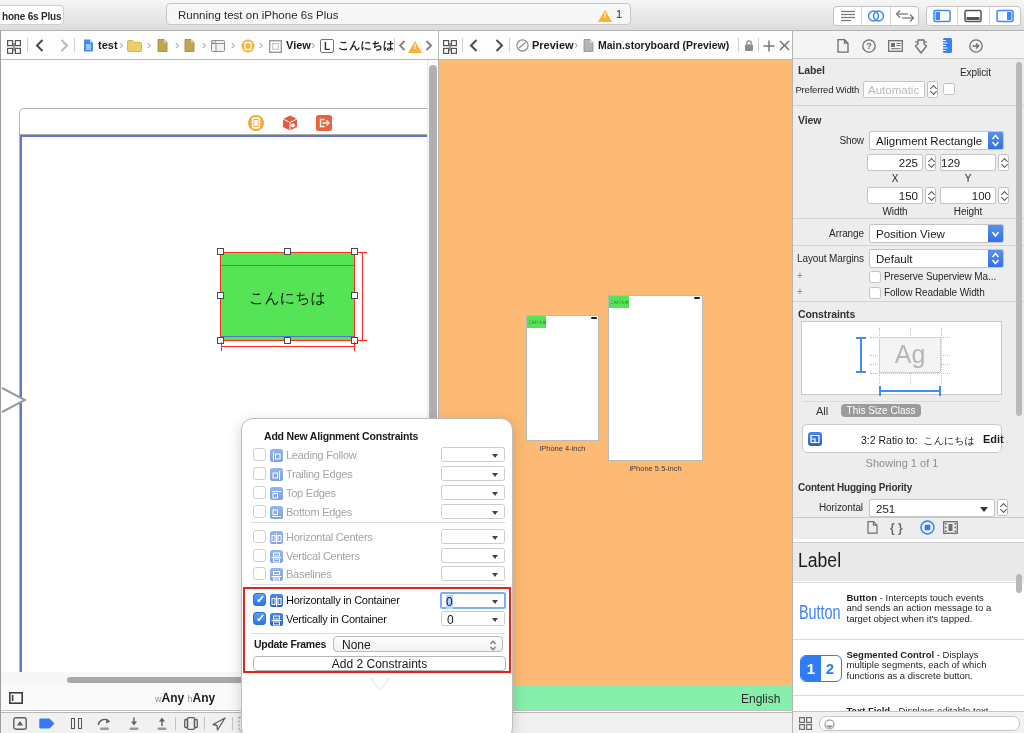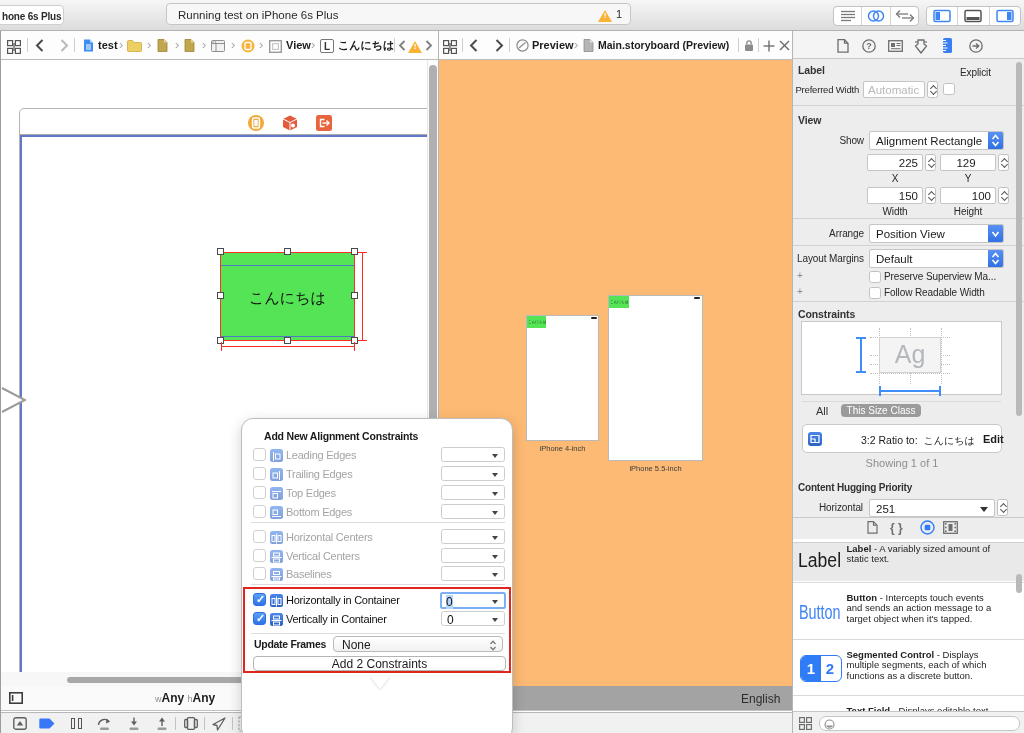--- a/index.html
+++ b/index.html
@@ -48,21 +48,21 @@
 #cv-htrack { position:absolute; left:0; top:612px; width:437px; height:14px; background:#f7f7f7; }
 #cv-hthumb { position:absolute; left:66px; top:617px; width:244px; height:6px; background:#a8a8a8; border-radius:3px; }
 
 #midpane { left:439px; top:60px; width:353px; height:626px; background:#fdba74; overflow:hidden; }
 .phone { position:absolute; background:#fff; border:1px solid #b9b9b9; }
 .plabel { position:absolute; background:#55e455; }
 .pdash { position:absolute; background:#222; border-radius:1px; }
 .pcap { position:absolute; font-size:7.5px; color:#3c3c3c; text-align:center; }
 
 #bbar-left { left:1px; top:686px; width:437px; height:25px; background:#fafafa; border-bottom:1px solid #c2c2c2; }
-#bbar-mid { left:439px; top:686px; width:353px; height:25px; background:#a3a3a3; border-bottom:1px solid #c2c2c2; }
+#bbar-mid { left:439px; top:686px; width:353px; height:25px; background:#86efac; border-bottom:1px solid #c2c2c2; }
 #debugbar { left:1px; top:712px; width:791px; height:21px; background:#f1f1f1; border-top:1px solid #b8b8b8; }
 
 #rpanel { left:793px; top:31px; width:231px; height:702px; background:#ededed; }
 #ribar { position:absolute; left:0; top:0; width:231px; height:28px; background:#f4f4f4; border-bottom:1px solid #c9c9c9; }
 .rp-h { position:absolute; font-size:10.5px; font-weight:700; color:#333; letter-spacing:-0.1px; }
 .rp-l { position:absolute; font-size:10px; color:#282828; letter-spacing:-0.1px; white-space:nowrap; }
 .rp-field { position:absolute; background:#fff; border:1px solid #c5c5c5; border-radius:2px; font-size:11.5px; color:#1a1a1a; white-space:nowrap; overflow:hidden; }
 .rp-sep { position:absolute; left:0; width:231px; height:1px; background:#d2d2d2; }
 .stepper { position:absolute; width:11px; height:17px; background:#fff; border:1px solid #c1c1c1; border-radius:2.5px; }
 .stepper:before { content:""; position:absolute; left:2.5px; top:3.5px; width:4px; height:4px; border-left:1.4px solid #555; border-top:1.4px solid #555; transform:rotate(45deg); }
@@ -471,21 +471,21 @@
   <div class="chk" style="left:150px; top:52px;"></div>
   <div class="rp-l" style="left:167px; top:36px;">Explicit</div>
   <div class="rp-sep" style="top:74px;"></div>
   <div class="rp-h" style="left:5px; top:83px;">View</div>
   <div class="rp-l" style="left:0; top:104px; width:71px; text-align:right;">Show</div>
   <div class="rp-field" style="left:76px; top:100px; width:135px; height:19px; padding:3px 0 0 6px;">Alignment Rectangle<div class="bluecap" style="top:-1px; height:19px;"><svg width="15" height="19" viewBox="0 0 15 19">
           <path d="M4.5 8 L7.5 4.5 L10.5 8 M4.5 11 L7.5 14.5 L10.5 11" fill="none" stroke="#fff" stroke-width="1.5"></path>
         </svg></div></div>
   <div class="rp-field" style="left:74px; top:123px; width:56px; height:17px; text-align:right; padding:2px 4px 0 0;">225</div>
   <div class="stepper" style="left:132px; top:123px;"></div>
-  <div class="rp-field" style="left:147px; top:123px; width:56px; height:17px; text-align:center; padding:2px 4px 0 0;">129</div>
+  <div class="rp-field" style="left:147px; top:123px; width:56px; height:17px; text-align:left; padding:2px 4px 0 0;">129</div>
   <div class="stepper" style="left:205px; top:123px;"></div>
   <div class="rp-l" style="left:74px; top:142px; width:56px; text-align:center; font-size:10px;">X</div>
   <div class="rp-l" style="left:147px; top:142px; width:56px; text-align:center; font-size:10px;">Y</div>
   <div class="rp-field" style="left:74px; top:156px; width:56px; height:17px; text-align:right; padding:2px 4px 0 0;">150</div>
   <div class="stepper" style="left:132px; top:156px;"></div>
   <div class="rp-field" style="left:147px; top:156px; width:56px; height:17px; text-align:right; padding:2px 4px 0 0;">100</div>
   <div class="stepper" style="left:205px; top:156px;"></div>
   <div class="rp-l" style="left:74px; top:175px; width:56px; text-align:center; font-size:10px;">Width</div>
   <div class="rp-l" style="left:147px; top:175px; width:56px; text-align:center; font-size:10px;">Height</div>
   <div class="rp-sep" style="top:187px;"></div>
@@ -559,21 +559,20 @@
         <rect x="2" y="9.4" width="1.6" height="1.6"></rect>
         <rect x="11.4" y="2" width="1.6" height="1.6"></rect>
         <rect x="11.4" y="5.7" width="1.6" height="1.6"></rect>
         <rect x="11.4" y="9.4" width="1.6" height="1.6"></rect>
         <rect x="5.5" y="3" width="4" height="7"></rect>
       </g>
     </svg>
   <div class="a" style="left:0; top:508px; width:231px; height:172px; background:#fff; overflow:hidden;">
     <div class="a" style="left:0; top:2.5px; width:231px; height:39px; background:#e9e9e9; border-top:1px solid #cfcfcf;"></div>
     <div class="a txt" style="left:5px; top:10px; font-size:20px; color:#1c1c1c; transform:scaleX(0.88); transform-origin:0 0;">Label</div>
-    <div class="a" style="left:53.5px; top:5px; width:160px; font-size:9.5px; line-height:10.4px; color:#1f1f1f;"><b>Label</b> - A variably sized amount of static text.</div>
     <div class="a" style="left:0; top:42.5px; width:231px; height:1px; background:#d9d9d9;"></div>
     <div class="a txt" style="left:6px; top:62px; font-size:20px; color:#3b82f7; transform:scaleX(0.72); transform-origin:0 0;">Button</div>
     <div class="a" style="left:53.5px; top:54px; width:153px; font-size:9.5px; line-height:10.4px; color:#1f1f1f;"><b>Button</b> - Intercepts touch events and sends an action message to a target object when it's tapped.</div>
     <div class="a" style="left:0; top:100px; width:231px; height:1px; background:#d9d9d9;"></div>
     <div class="a" style="left:7px; top:116px; width:41.5px; height:27px; border:1.5px solid #2f7cf6; border-radius:6px; background:#fff; overflow:hidden;">
       <div class="a" style="left:0; top:0; width:20px; height:27px; background:#2f7cf6; color:#fff; font-size:15px; font-weight:700; text-align:center; line-height:25px;">1</div>
       <div class="a" style="left:20px; top:0; width:18px; height:27px; color:#2f7cf6; font-size:15px; font-weight:700; text-align:center; line-height:25px;">2</div>
     </div>
     <div class="a" style="left:53.5px; top:111px; width:165px; font-size:9.5px; line-height:10.4px; color:#1f1f1f;"><b>Segmented Control</b> - Displays multiple segments, each of which functions as a discrete button.</div>
     <div class="a" style="left:0; top:155.5px; width:231px; height:1px; background:#d9d9d9;"></div>
@@ -601,21 +600,21 @@
 
 <div id="popover" class="a">
   <div class="a txt" style="left:22px; top:11px; font-size:10.5px; font-weight:700; letter-spacing:-0.2px; color:#1a1a1a;">Add New Alignment Constraints</div>
   <div class="po-chk" style="top:29px;"></div>
     <div class="po-ico" style="top:30px; opacity:.6;"><svg width="13" height="13" viewBox="0 0 13 13">
         <g fill="none" stroke="#fff">
           <line x1="3.5" y1="2" x2="3.5" y2="11"></line>
           <rect x="5.5" y="4" width="4.5" height="5"></rect>
         </g>
       </svg></div>
-    <div class="po-txt" style="top:30px;">Leading Edges</div>
+    <div class="po-txt" style="top:30px;">Leading Follow</div>
     <div class="po-dd" style="top:28px;"></div>
   <div class="po-chk" style="top:48px;"></div>
     <div class="po-ico" style="top:49px; opacity:.6;"><svg width="13" height="13" viewBox="0 0 13 13">
         <g fill="none" stroke="#fff">
           <line x1="9.5" y1="2" x2="9.5" y2="11"></line>
           <rect x="3" y="4" width="4.5" height="5"></rect>
         </g>
       </svg></div>
     <div class="po-txt" style="top:49px;">Trailing Edges</div>
     <div class="po-dd" style="top:47px;"></div>

